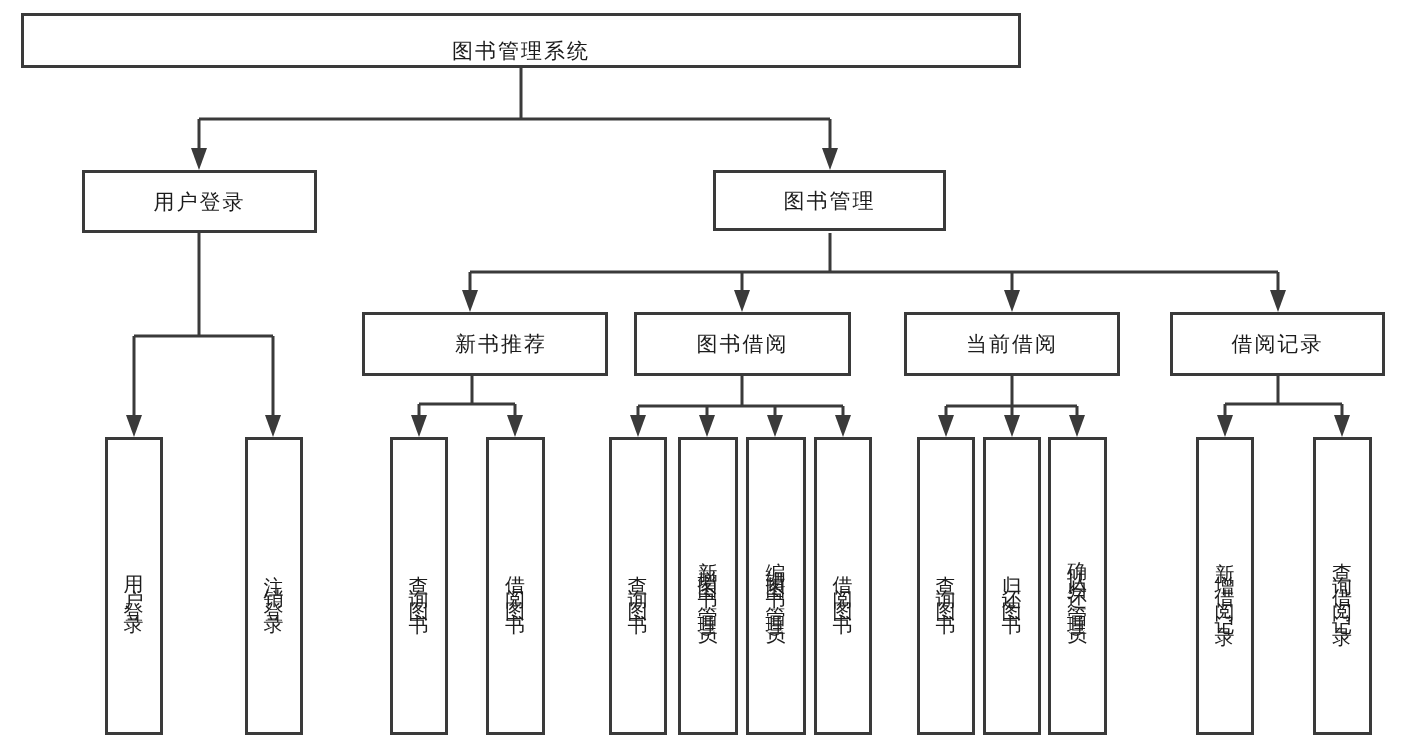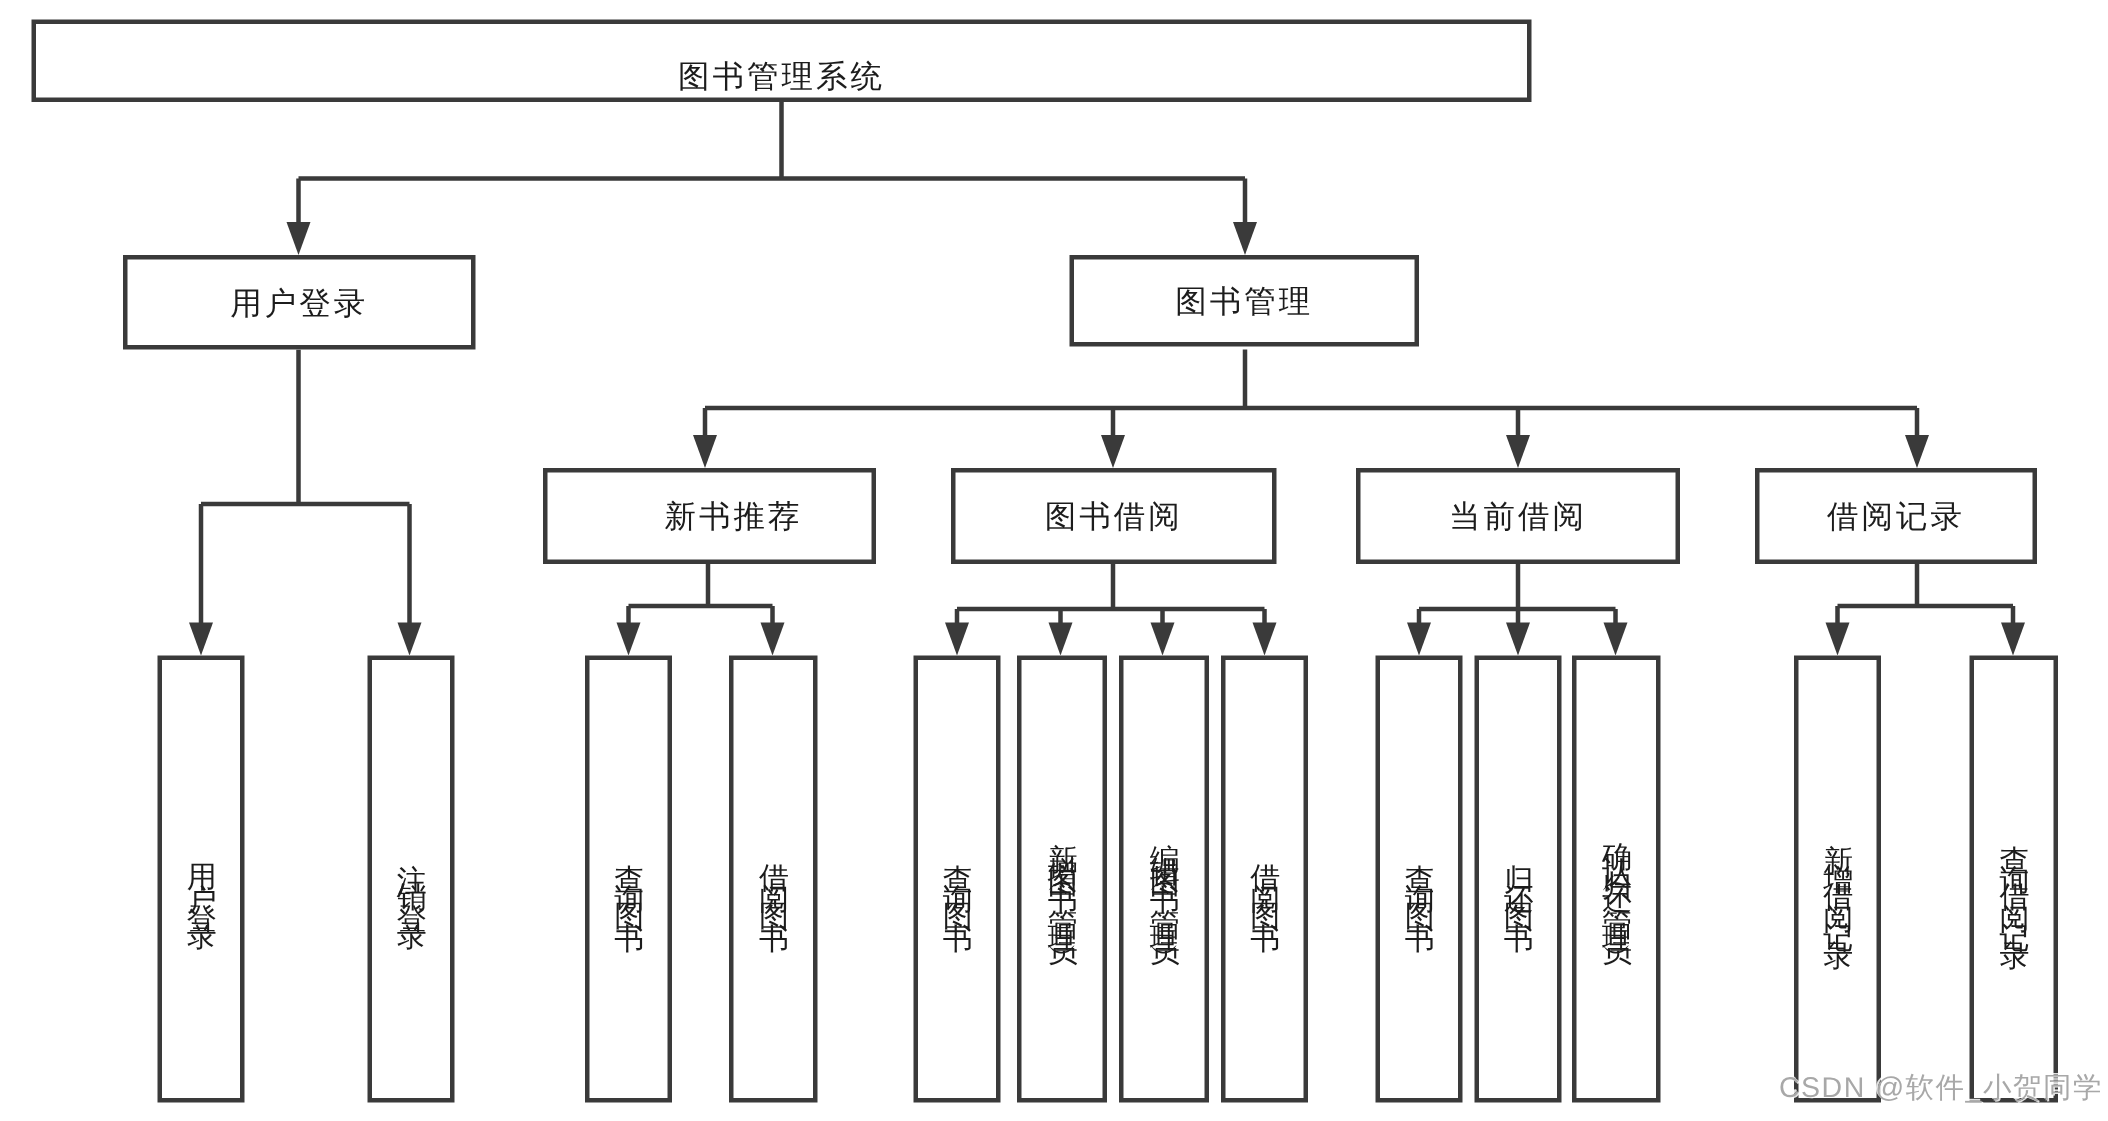--- a/index.html
+++ b/index.html
@@ -104,30 +104,30 @@
     <span class="label">图书管理系统</span>
   </div>
 
   <div class="box h" style="left:82px; top:170px; width:235px; height:63px;">
     <span class="label">用户登录</span>
   </div>
   <div class="box h" style="left:713px; top:170px; width:233px; height:61px;">
     <span class="label">图书管理</span>
   </div>
 
-  <div class="box h" style="left:362px; top:312px; width:222px; height:64px;padding-left:32px;">
+  <div class="box h" style="left:362px; top:312px; width:246px; height:64px;padding-left:32px;">
     <span class="label">新书推荐</span>
   </div>
   <div class="box h" style="left:904px; top:312px; width:216px; height:64px;">
     <span class="label">当前借阅</span>
   </div>
   <div class="box h" style="left:634px; top:312px; width:217px; height:64px;">
     <span class="label">图书借阅</span>
   </div>
-  <div class="box h" style="left:1170px; top:312px; width:188px; height:64px;text-align:center;">
+  <div class="box h" style="left:1170px; top:312px; width:215px; height:64px;text-align:center;">
     <span class="label">借阅记录</span>
   </div>
 
   <div class="box v" style="left:105px; top:437px; width:58px; height:298px;">
     <span class="label">用户登录</span>
   </div>
   <div class="box v" style="left:245px; top:437px; width:58px; height:298px;">
     <span class="label">注销登录</span>
   </div>
 
@@ -161,15 +161,14 @@
     <span class="label">确认归还（管理员）</span>
   </div>
 
   <div class="box v" style="left:1196px; top:437px; width:58px; height:298px;">
     <span class="label">新增借阅记录</span>
   </div>
   <div class="box v" style="left:1313px; top:437px; width:59px; height:298px;">
     <span class="label">查询借阅记录</span>
   </div>
 
-  <div class="watermark">CSDN @软件_小贺同学</div>
 
 </div>
 
 </body></html>

